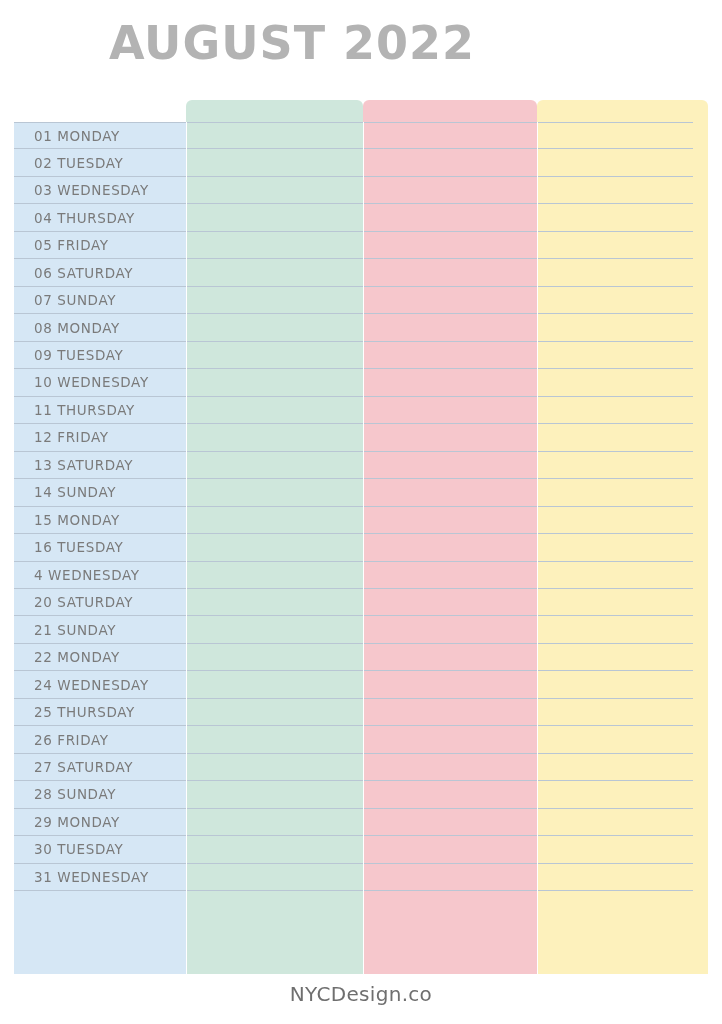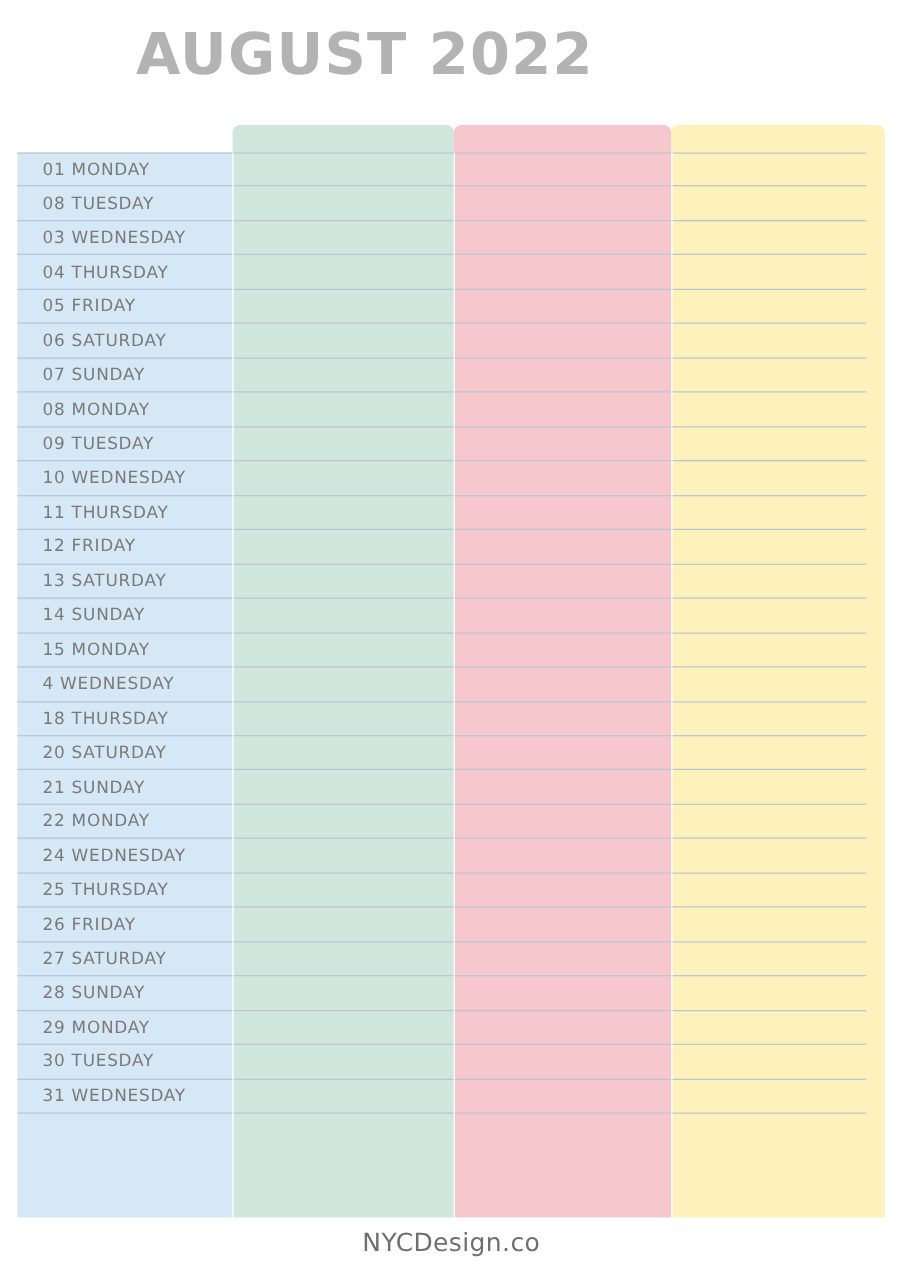--- a/index.html
+++ b/index.html
@@ -164,21 +164,21 @@
       <div class="band band-pink"></div>
       <div class="band band-yellow"></div>
     </div>
 
     <div class="rows">
       <div class="row">
           <span class="day-label">01 MONDAY</span>
           <span class="write-area"></span>
         </div>
       <div class="row">
-          <span class="day-label">08 TUESDAY</span>
+          <span class="day-label">02 TUESDAY</span>
           <span class="write-area"></span>
         </div>
       <div class="row">
           <span class="day-label">03 WEDNESDAY</span>
           <span class="write-area"></span>
         </div>
       <div class="row">
           <span class="day-label">04 THURSDAY</span>
           <span class="write-area"></span>
         </div>
@@ -220,25 +220,25 @@
         </div>
       <div class="row">
           <span class="day-label">14 SUNDAY</span>
           <span class="write-area"></span>
         </div>
       <div class="row">
           <span class="day-label">15 MONDAY</span>
           <span class="write-area"></span>
         </div>
       <div class="row">
+          <span class="day-label">16 TUESDAY</span>
+          <span class="write-area"></span>
+        </div>
+      <div class="row">
           <span class="day-label">4 WEDNESDAY</span>
-          <span class="write-area"></span>
-        </div>
-      <div class="row">
-          <span class="day-label">18 THURSDAY</span>
           <span class="write-area"></span>
         </div>
       <div class="row">
           <span class="day-label">20 SATURDAY</span>
           <span class="write-area"></span>
         </div>
       <div class="row">
           <span class="day-label">21 SUNDAY</span>
           <span class="write-area"></span>
         </div>

